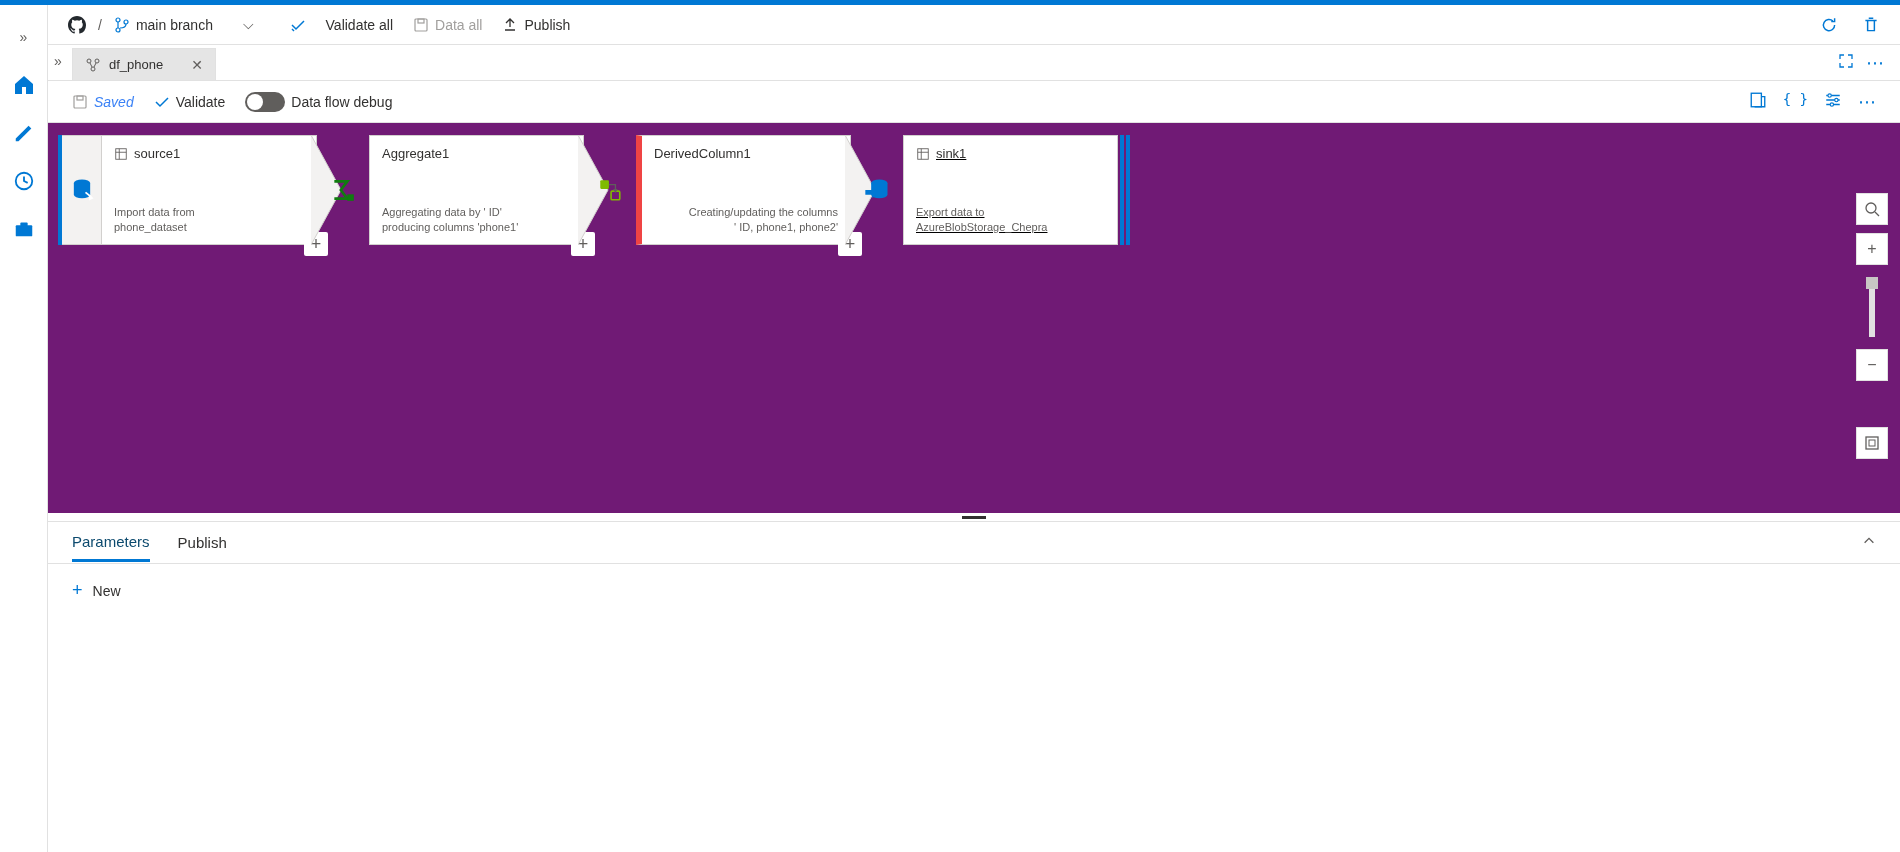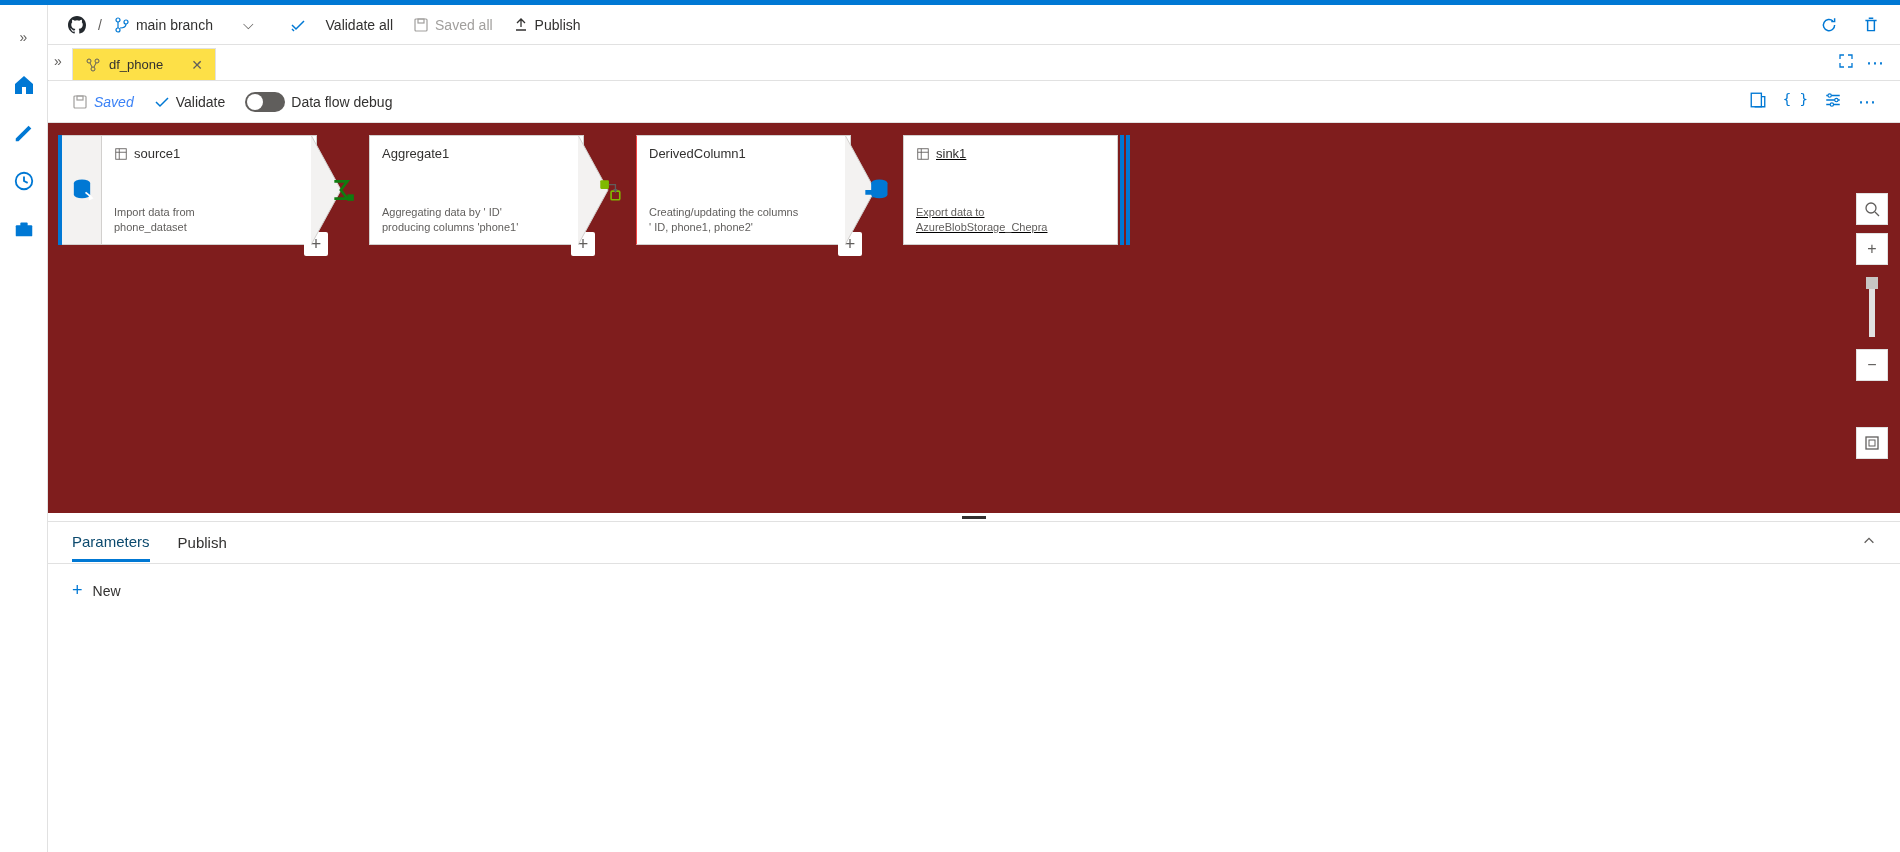--- a/index.html
+++ b/index.html
@@ -29,21 +29,21 @@
 .toolbar .tb-right { margin-left: auto; display: flex; gap: 8px; }
 .toolbar .disabled { color: #a19f9d; }
 
 .tabstrip {
   height: 36px; border-bottom: 1px solid #e1e1e1; display: flex; align-items: stretch;
   padding-left: 24px; position: relative;
 }
 .tabstrip .expand-icon { position: absolute; left: 6px; top: 8px; color: #605e5c; font-size: 14px; cursor: pointer; }
 .tab {
   display: flex; align-items: center; gap: 8px; padding: 0 12px; border: 1px solid #e1e1e1;
-  border-bottom: none; font-size: 13px; color: #323130; background: #fde047; cursor: pointer;
+  border-bottom: none; font-size: 13px; color: #323130; background: #e5e5e5; cursor: pointer;
   margin-top: 3px;
 }
 .tab .close { color: #605e5c; font-size: 14px; margin-left: 20px; }
 .tabstrip .tab-actions { margin-left: auto; display: flex; align-items: center; gap: 12px; padding-right: 16px; color: #0078d4; }
 
 .actionbar {
   height: 42px; border-bottom: 1px solid #e1e1e1; display: flex; align-items: center;
   padding: 0 24px; gap: 20px; font-size: 14px; color: #323130;
 }
 .actionbar .item { display: flex; align-items: center; gap: 6px; cursor: pointer; }
@@ -51,21 +51,21 @@
 .toggle {
   width: 40px; height: 20px; border-radius: 10px; background: #605e5c; position: relative; cursor: pointer;
 }
 .toggle::after {
   content: ""; position: absolute; left: 2px; top: 2px; width: 16px; height: 16px;
   border-radius: 50%; background: #fff;
 }
 .actionbar .right { margin-left: auto; display: flex; gap: 16px; color: #0078d4; }
 
 .canvas-area {
-  flex: 0 0 390px; position: relative; background: #7f1d1d; overflow: hidden;
+  flex: 0 0 390px; position: relative; background: #701a75; overflow: hidden;
 }
 .flow { position: absolute; left: 10px; top: 12px; display: flex; align-items: stretch; }
 .bracket { width: 4px; background: #0078d4; }
 .node-icon-col {
   width: 40px; background: #f3f2f1; border: 1px solid #d2d0ce; border-left: none;
   display: flex; align-items: center; justify-content: center;
 }
 .node {
   width: 215px; height: 110px; background: #fff; border: 1px solid #d2d0ce; border-left: none;
   padding: 10px 12px; position: relative; display: flex; flex-direction: column;
@@ -177,21 +177,21 @@
           <path d="M2 8 L6 12 L14 4" fill="none" stroke="#0078d4" stroke-width="1.5"></path>
           <path d="M2 12 L4 14" fill="none" stroke="#0078d4" stroke-width="1.5"></path>
         </svg>
       <span>Validate all</span>
     </div>
     <div class="tb-item disabled">
       <svg width="16" height="16" viewBox="0 0 16 16">
           <rect x="2" y="2" width="12" height="12" rx="1" fill="none" stroke="#a19f9d" stroke-width="1.2"></rect>
           <rect x="5" y="2" width="6" height="4" fill="none" stroke="#a19f9d" stroke-width="1.2"></rect>
         </svg>
-      <span>Saved all</span>
+      <span>Data all</span>
     </div>
     <div class="tb-item">
       <svg width="16" height="16" viewBox="0 0 16 16">
           <path d="M8 2 V10 M4 6 L8 2 L12 6 M3 13 H13" fill="none" stroke="#323130" stroke-width="1.3"></path>
         </svg>
       <span>Publish</span>
     </div>
     <div class="tb-right">
       <div class="tb-item">
         <svg width="18" height="18" viewBox="0 0 16 16">
@@ -323,21 +323,21 @@
         <div class="icon-box">
           <svg width="26" height="26" viewBox="0 0 24 24">
               <rect x="3" y="3" width="8" height="8" rx="1" fill="#7fba00"></rect>
               <rect x="13" y="13" width="8" height="8" rx="1" fill="none" stroke="#7fba00" stroke-width="1.5"></rect>
               <path d="M11 7 L17 7 L17 13" fill="none" stroke="#605e5c" stroke-width="1.2"></path>
               <polygon points="15,11 17,15 19,11" fill="#605e5c"></polygon>
             </svg>
         </div>
       </div>
 
-      <div class="node" style="border-left:1px solid #ef4444;">
+      <div class="node" style="border-left:6px solid #ef4444;text-align:right;">
         <div class="title">
           <span>DerivedColumn1</span>
         </div>
         <div class="desc">
           <div>Creating/updating the columns</div>
           <div>' ID, phone1, phone2'</div>
         </div>
         <div class="plus-btn">+</div>
       </div>
 

